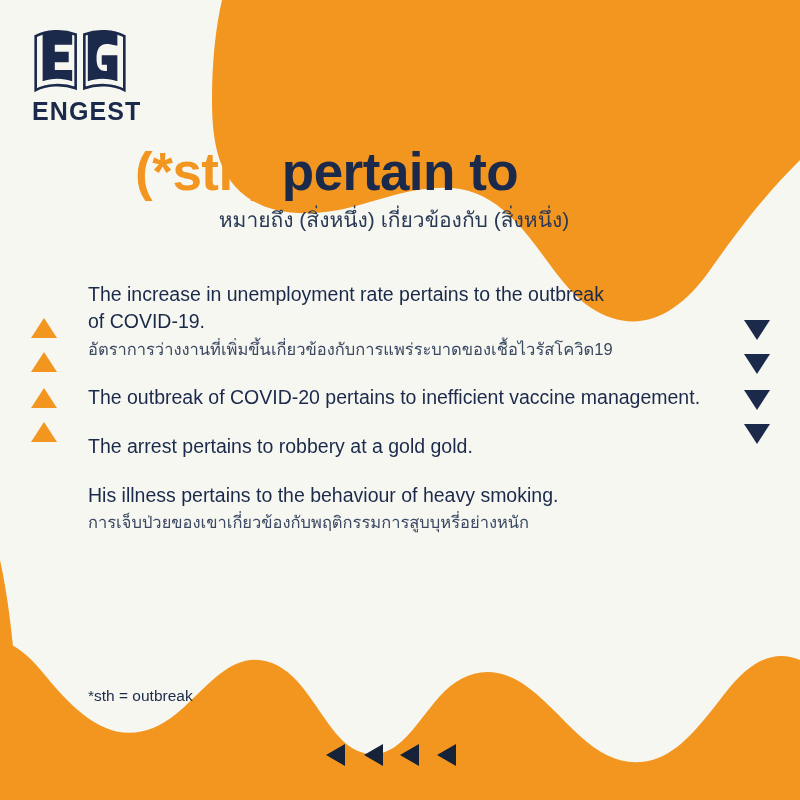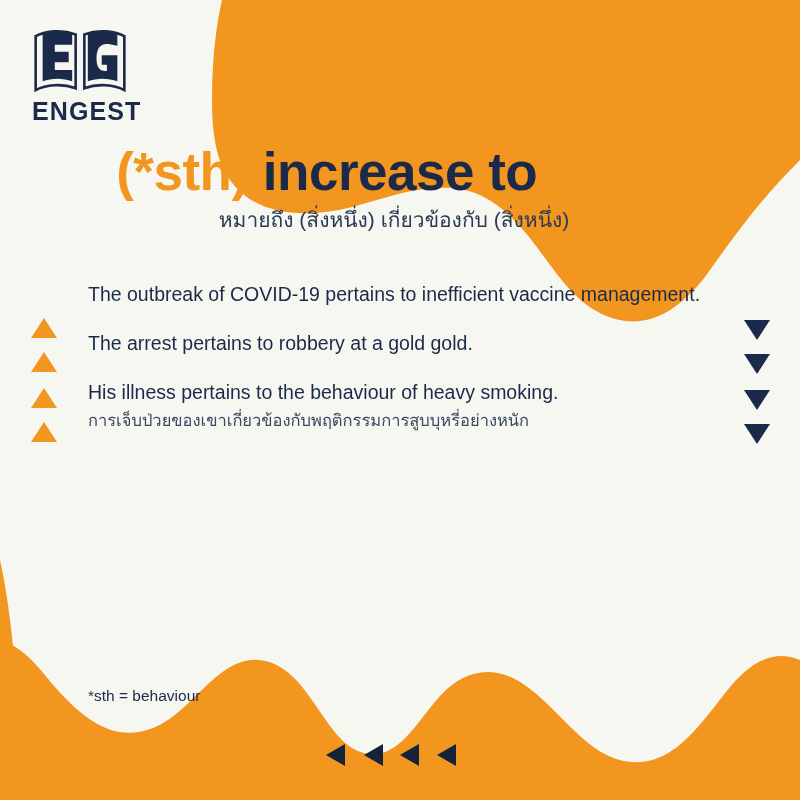--- a/index.html
+++ b/index.html
@@ -209,32 +209,37 @@
   </div>
 
   <div>
     <span class="tri tri-left" style="left:326px; top:744px;"></span>
     <span class="tri tri-left" style="left:364px; top:744px;"></span>
     <span class="tri tri-left" style="left:400px; top:744px;"></span>
     <span class="tri tri-left" style="left:437px; top:744px;"></span>
   </div>
 
   <div id="title-area">
-    <h1 id="headline"><span class="accent">(*sth)</span><span> increase to </span><span class="accent">(*sth)</span></h1>
+    <h1 id="headline"><span class="accent">(*sth)</span><span> pertain to </span><span class="accent">(*sth)</span></h1>
     <p id="subtitle-thai">หมายถึง (สิ่งหนึ่ง) เกี่ยวข้องกับ (สิ่งหนึ่ง)</p>
   </div>
 
   <div id="examples">
     <div class="example">
-      <p class="ex-en">The outbreak of COVID-19 pertains to inefficient vaccine management.</p>
+      <p class="ex-en">The increase in unemployment rate pertains to the outbreak
+of COVID-19.</p>
+      <p class="ex-th">อัตราการว่างงานที่เพิ่มขึ้นเกี่ยวข้องกับการแพร่ระบาดของเชื้อไวรัสโควิด19</p>
+    </div>
+    <div class="example">
+      <p class="ex-en">The outbreak of COVID-20 pertains to inefficient vaccine management.</p>
     </div>
     <div class="example">
       <p class="ex-en">The arrest pertains to robbery at a gold gold.</p>
     </div>
     <div class="example">
       <p class="ex-en">His illness pertains to the behaviour of heavy smoking.</p>
       <p class="ex-th">การเจ็บป่วยของเขาเกี่ยวข้องกับพฤติกรรมการสูบบุหรี่อย่างหนัก</p>
     </div>
   </div>
 
-  <div id="footnote">*sth = behaviour</div>
+  <div id="footnote">*sth = outbreak</div>
 
 </div>
 
 </body></html>

